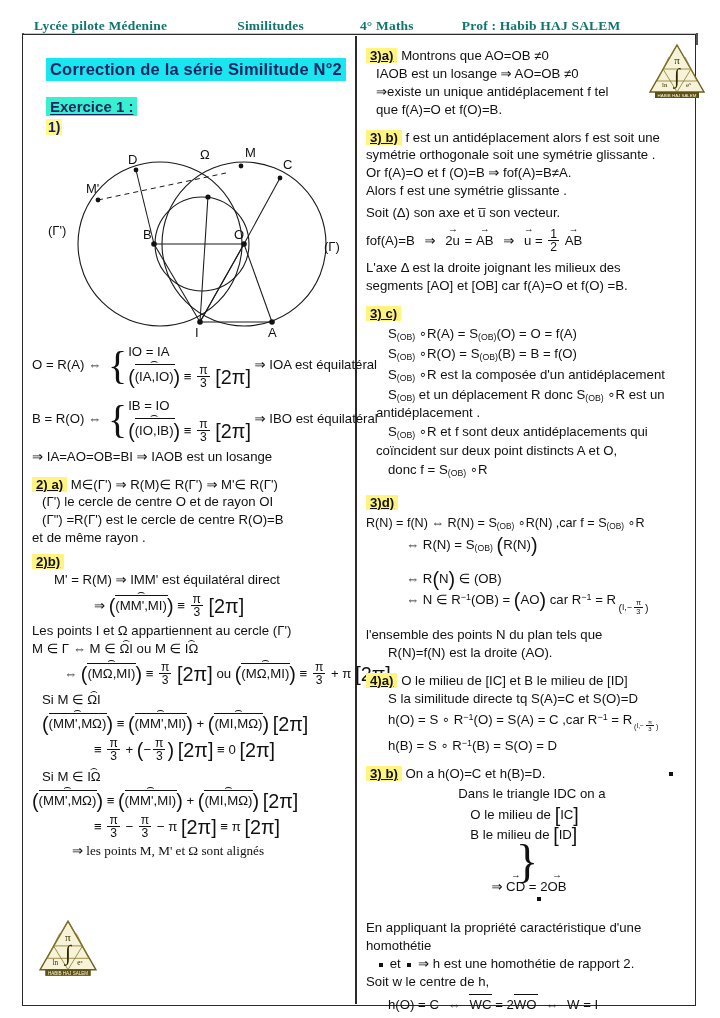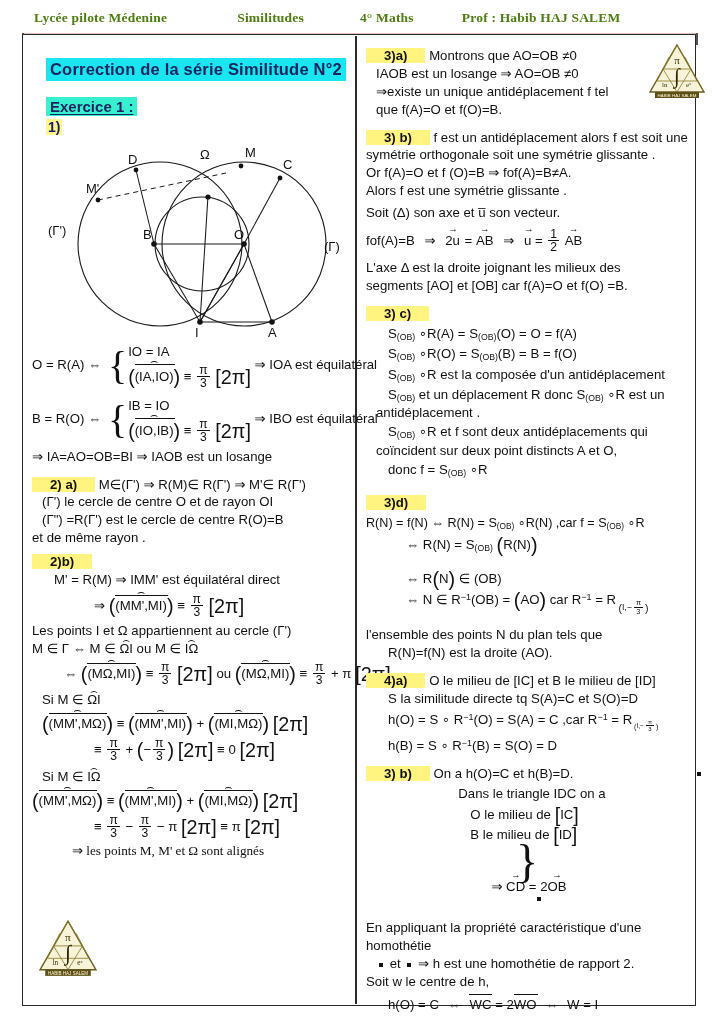--- a/index.html
+++ b/index.html
@@ -6,23 +6,23 @@
   body{
     width:720px;height:1018px;position:relative;overflow:hidden;
     font-family:"Liberation Sans", sans-serif;
     color:#111;
   }
   .page{position:absolute;inset:0;background:#fff;}
 
   
   .header{
     position:absolute;left:22px;top:10px;width:676px;height:24px;
-    display:flex;align-items:flex-start;
+    display:flex;align-items:flex-end;
     font-family:"Liberation Serif", serif;
-    font-weight:bold;font-size:13.5px;color:#4d7c0f;
+    font-weight:bold;font-size:13.5px;color:#0f766e;
     letter-spacing:.2px;white-space:nowrap;
   }
   .header span{display:inline-block;}
   .h1{margin-left:12px;}
   .h2{margin-left:70px;}
   .h3{margin-left:56px;}
   .h4{margin-left:48px;}
   .header-rule{
     position:absolute;left:22px;top:33px;width:676px;height:2px;
     background:#e8b9be;
@@ -56,21 +56,21 @@
     background:#37f0d0;color:#17225e;
     font-weight:bold;font-size:15px;padding:1px 4px;
     text-decoration:underline;text-underline-offset:2px;
   }
   .num1{
     display:inline-block;margin:3px 0 0 14px;
     background:#fff98a;color:#1b1b6a;
     font-weight:bold;font-size:14px;padding:0 2px;
   }
 
-  .hl-y{background:#fff47f;color:#111;font-weight:bold;padding:0 18px;}
+  .hl-y{background:#fff47f;color:#111;font-weight:bold;padding:0 4px;text-decoration:underline;}
 
   .line{font-size:13.2px;line-height:1.28;margin:1px 0;white-space:nowrap;}
   .indent1{padding-left:10px;}
   .indent2{padding-left:22px;}
   .indent3{padding-left:40px;}
   .indent4{padding-left:62px;}
   .gap{height:9px;}
   .gap-s{height:5px;}
   .gap-l{height:14px;}
 

